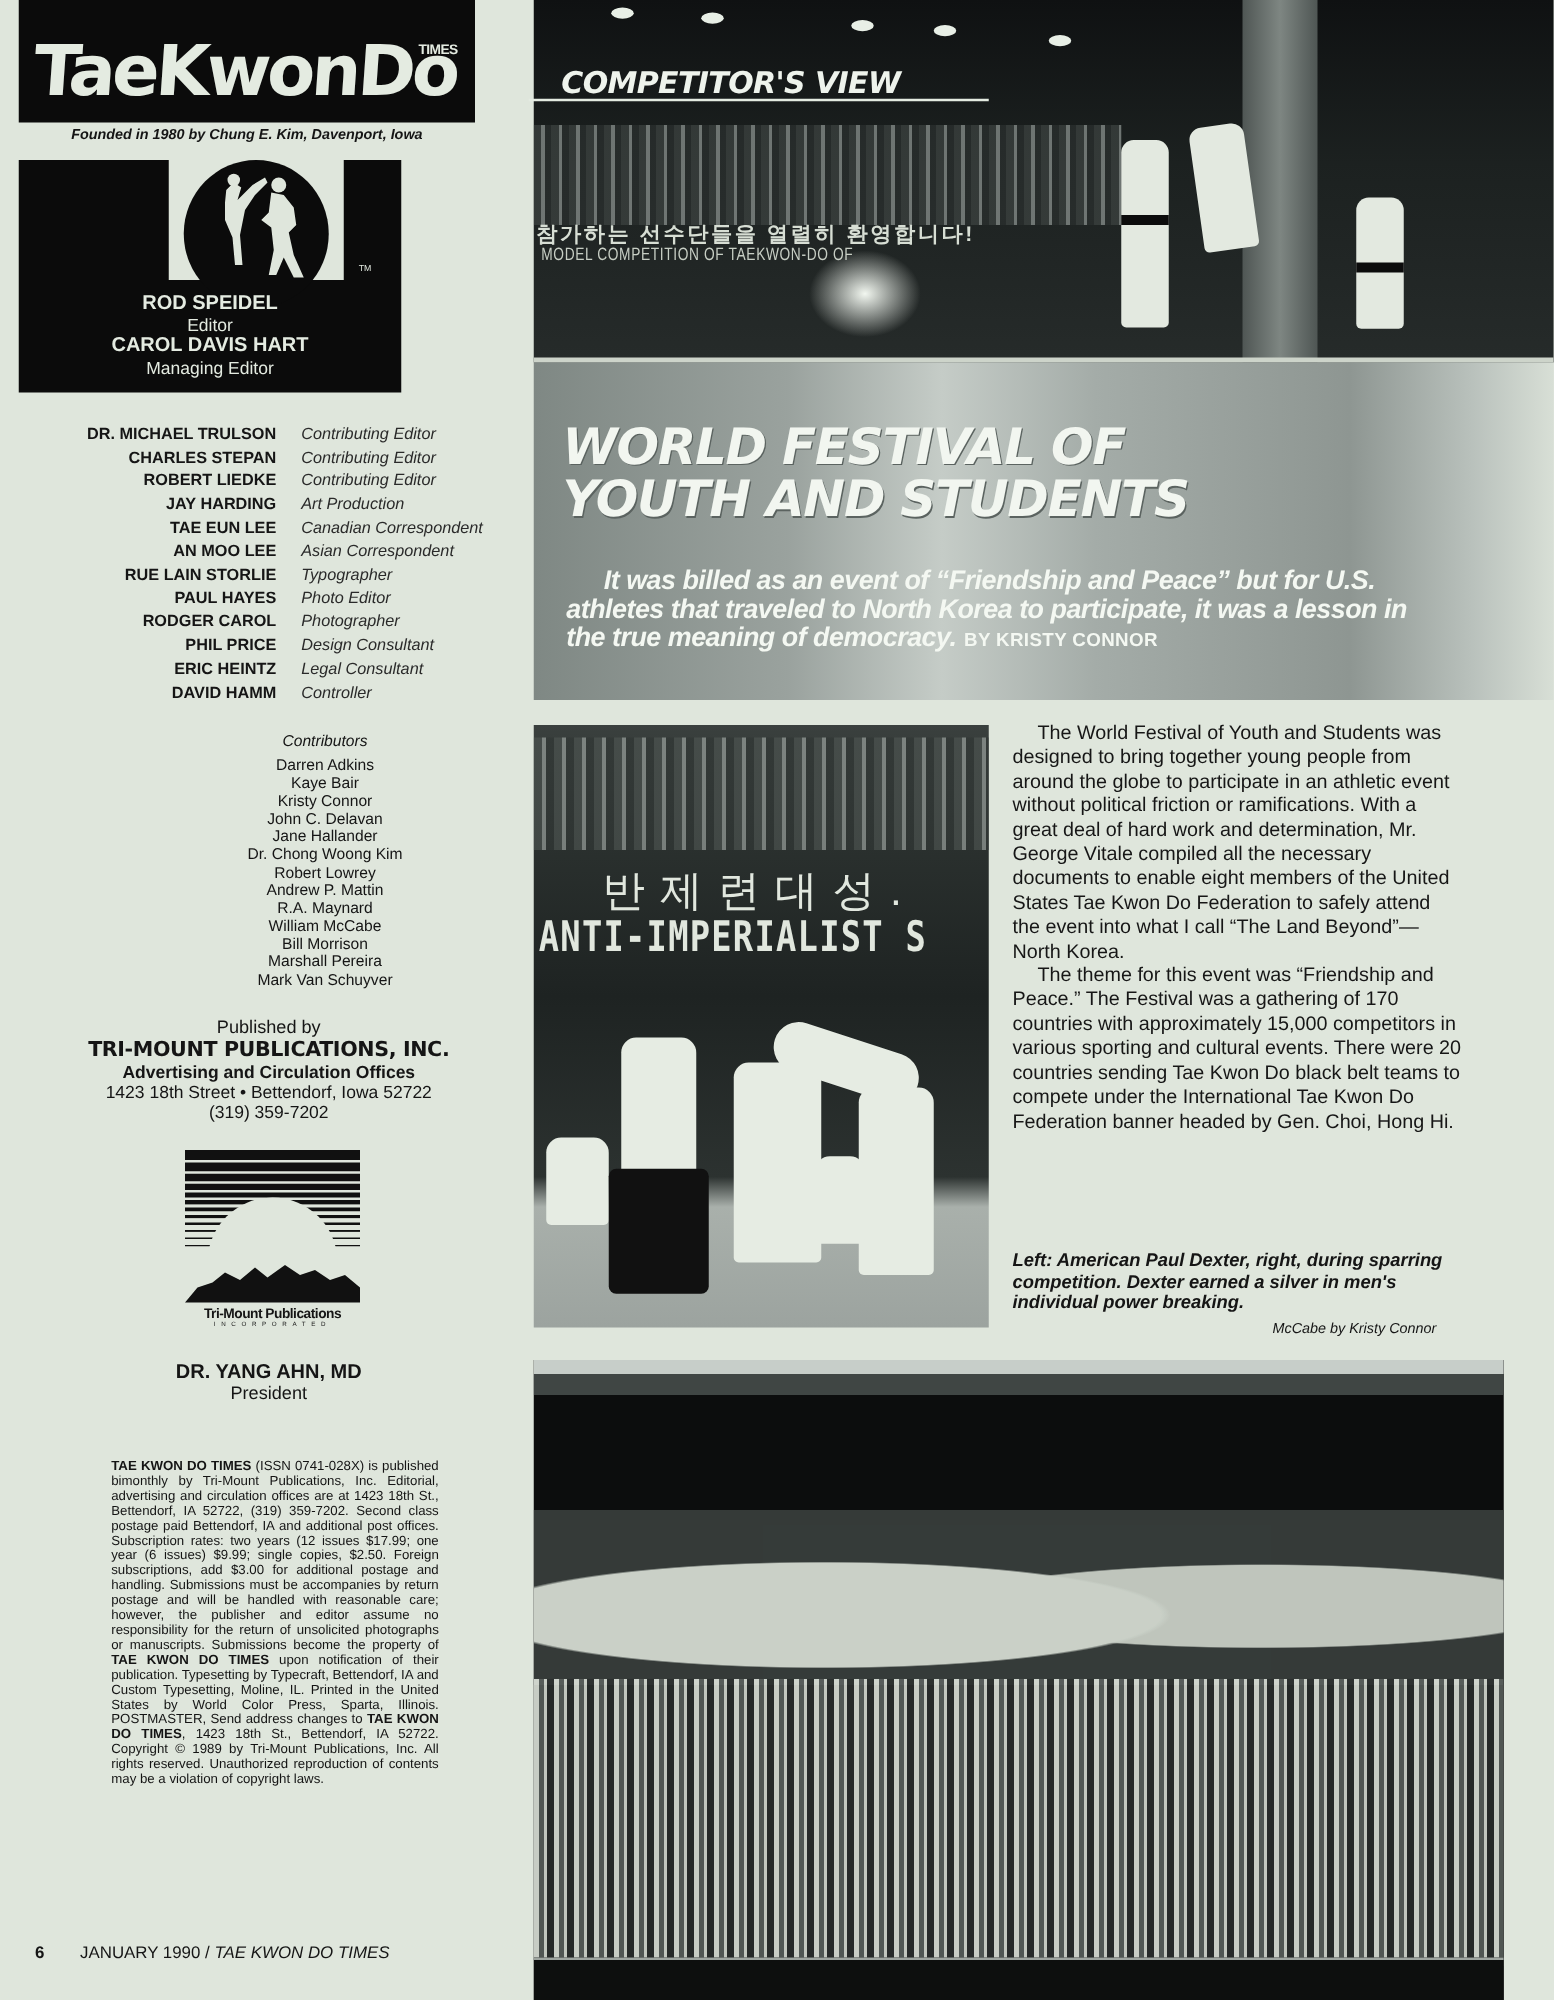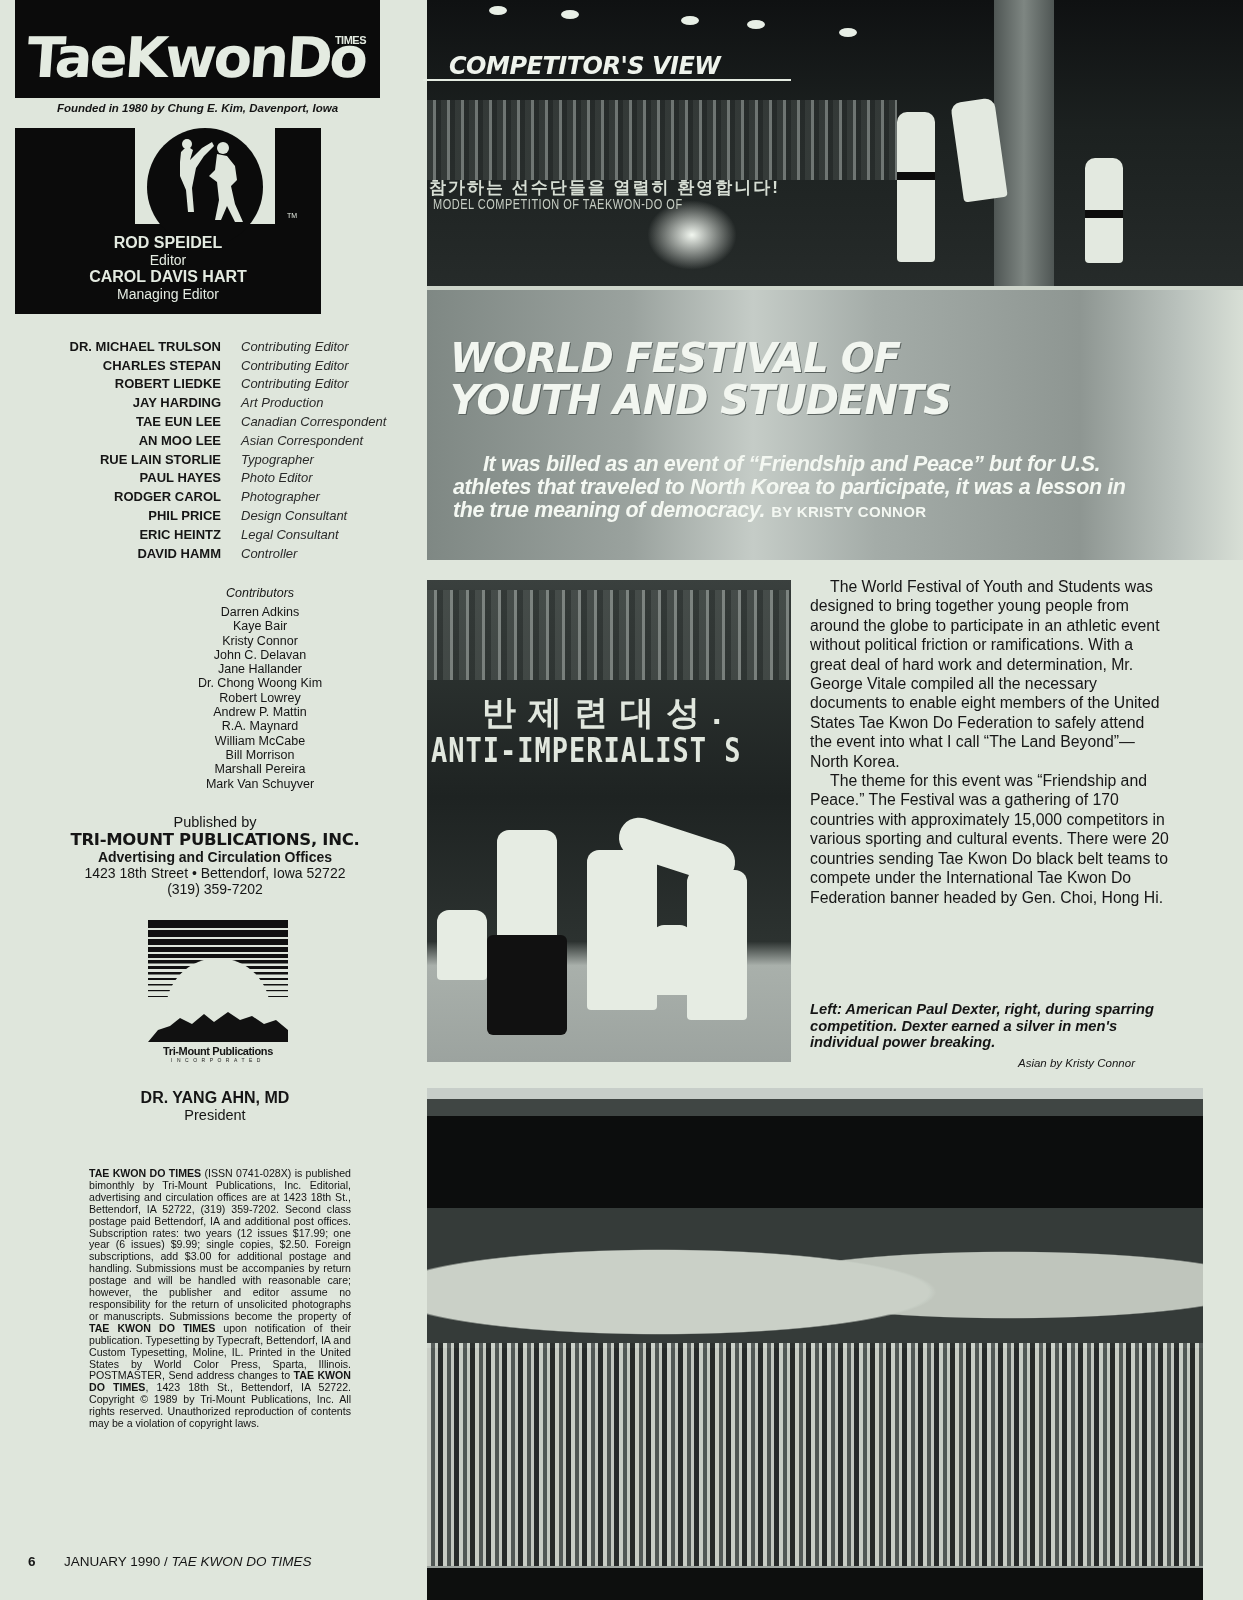--- a/index.html
+++ b/index.html
@@ -125,21 +125,21 @@
   }
   .deck .byline { font-style: normal; font-size: 15px; letter-spacing: 0.3px; margin-left: 6px; }
 
   .photo2 {
     position: absolute; left: 427px; top: 580px; width: 364px; height: 482px;
     background: linear-gradient(180deg, #3a403e 0%, #2a302e 20%, #1e2322 45%, #2c3230 75%, #a9b0ab 80%, #9ca39f 100%);
     overflow: hidden;
   }
   .photo2 .crowd2 { position: absolute; left: 0; top: 10px; width: 100%; height: 90px;
     background: repeating-linear-gradient(90deg, #4b524f 0 7px, #9aa19d 7px 10px, #313735 10px 16px); opacity: .7; }
-  .photo2 .ko2 { position: absolute; left: 55px; top: 110px; font-size: 34px; font-weight: bold; color: #e1e7de; letter-spacing: 12px; }
+  .photo2 .ko2 { position: absolute; left: 55px; top: 110px; font-size: 34px; font-weight: normal; color: #e1e7de; letter-spacing: 12px; }
   .photo2 .en2 { position: absolute; left: 4px; top: 155px; font-size: 27px; font-weight: bold; color: #e1e7de; letter-spacing: 1px; transform: scaleY(1.25); white-space: nowrap; font-family: "DejaVu Sans Mono", monospace; }
   .photo2 .fig { position: absolute; background: #e6ece3; border-radius: 12px 12px 4px 4px; }
   .photo2 .dark { position: absolute; background: #111; }
 
   .body-text {
     position: absolute; left: 810px; top: 577px; width: 360px;
     font-size: 15.8px; line-height: 19.4px; color: #161616;
   }
   .body-text p { text-indent: 20px; }
   .caption {
@@ -351,20 +351,20 @@
   <div class="fig" style="left:190px;top:250px;width:120px;height:40px;transform:rotate(18deg);border-radius:20px;"></div>
   <div class="fig" style="left:260px;top:290px;width:60px;height:150px;"></div>
   <div class="fig" style="left:225px;top:345px;width:40px;height:70px;"></div>
 </div>
 
 <div class="body-text">
   <p>The World Festival of Youth and Students was designed to bring together young people from around the globe to participate in an athletic event without political friction or ramifications. With a great deal of hard work and determination, Mr. George Vitale compiled all the necessary documents to enable eight members of the United States Tae Kwon Do Federation to safely attend the event into what I call “The Land Beyond”—North Korea.</p>
   <p>The theme for this event was “Friendship and Peace.” The Festival was a gathering of 170 countries with approximately 15,000 competitors in various sporting and cultural events. There were 20 countries sending Tae Kwon Do black belt teams to compete under the International Tae Kwon Do Federation banner headed by Gen. Choi, Hong Hi.</p>
 </div>
 <div class="caption">Left: American Paul Dexter, right, during sparring competition. Dexter earned a silver in men's individual power breaking.</div>
-<div class="credit">Asian by Kristy Connor</div>
+<div class="credit">McCabe by Kristy Connor</div>
 
 <div class="photo3">
   <div class="trees"></div>
   <div class="mural"></div>
   <div class="field"></div>
   <div class="track"></div>
 </div>
 
 </body></html>

